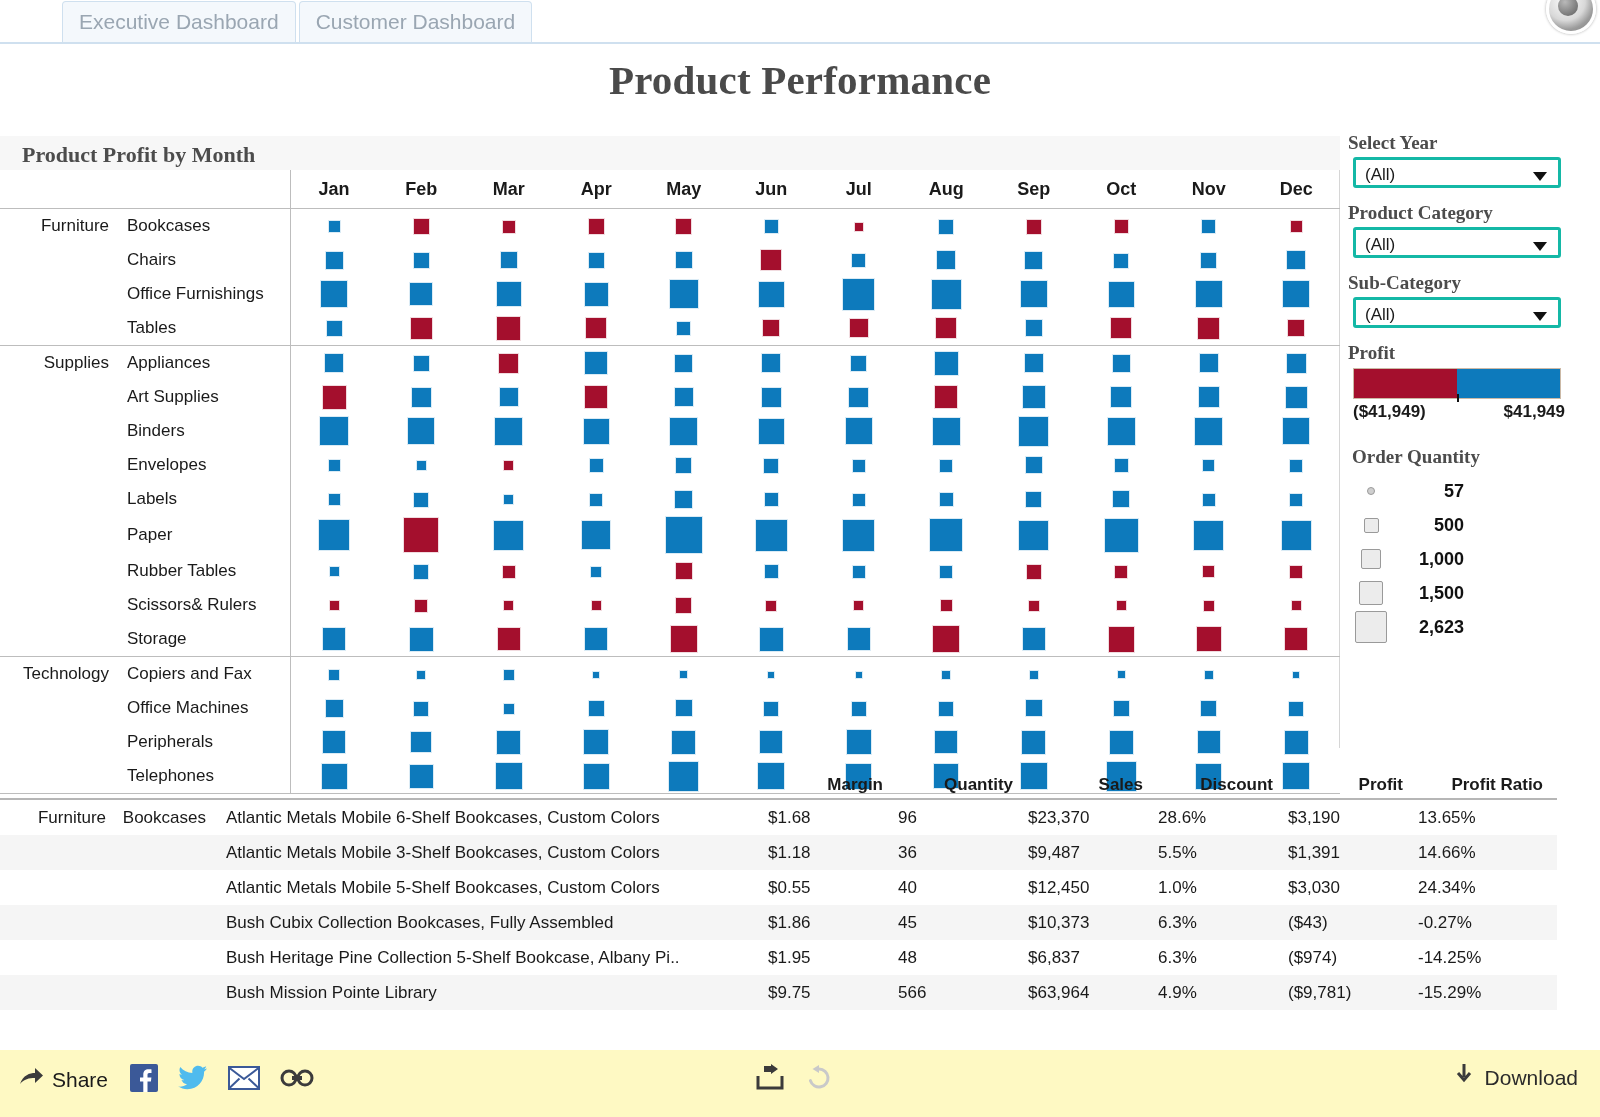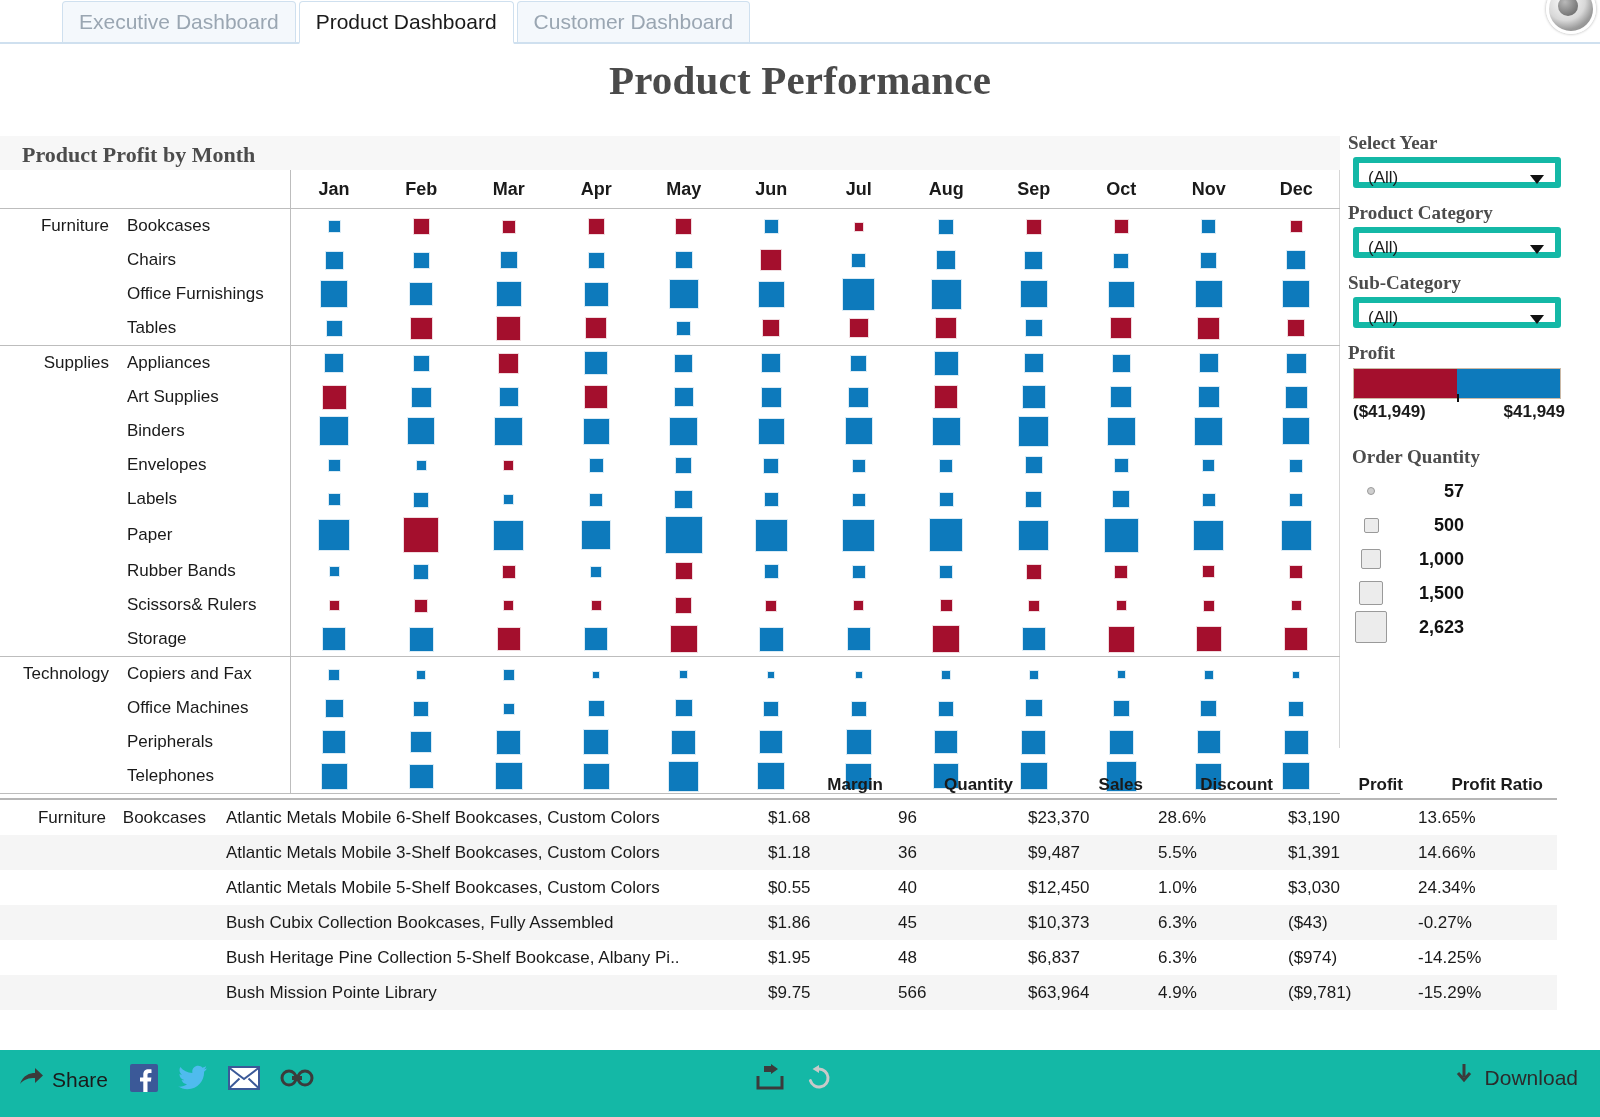--- a/index.html
+++ b/index.html
@@ -165,21 +165,21 @@
   .ctl-label {
     font-family: "Liberation Serif", serif;
     font-weight: bold;
     font-size: 19px;
     color: #4c4c4c;
     margin: 0 0 3px 0;
   }
   .ctl-select {
     width: 208px;
     height: 31px;
-    border: 6px solid #14b8a6;
+    border: 3px solid #14b8a6;
     border-radius: 3px;
     background: #ffffff;
     position: relative;
     margin: 0 0 14px 5px;
     box-sizing: border-box;
     cursor: pointer;
   }
   .ctl-select span.val {
     position: absolute;
     left: 9px; top: 5px;
@@ -292,39 +292,38 @@
   td.d-num  { text-align: left; padding-right: 14px; }
   tr.alt td { background: #f5f5f5; }
   .pos-v { color: #2a9bd8; }
   .neg-v { color: #a40f2d; }
 
   
   .footer {
     position: absolute;
     left: 0; top: 1050px;
     width: 1600px; height: 67px;
-    background: #14b8a6;
+    background: #fef9c3;
   }
   .share-group {
     position: absolute; left: 18px; top: 14px;
     display: flex; align-items: center;
   }
   .share-txt { font-size: 21px; color: #1a1a1a; margin-left: 8px; margin-right: 22px; }
   .ic { margin-right: 20px; cursor: pointer; display:inline-block; }
   .center-group { position: absolute; left: 755px; top: 14px; display: flex; align-items: center; }
   .download-group { position: absolute; right: 22px; top: 14px; display: flex; align-items: center; }
   .dl-txt { font-size: 21px; color: #2b2b2b; margin-left: 10px; }
 </style>
 </head>
 <body>
 
 <div class="tabbar">
   <div class="tabs">
     <div class="tab">Executive Dashboard</div>
-    <div class="tab active">Product Dashboard</div>
     <div class="tab">Customer Dashboard</div>
   </div>
   <div class="knob"></div>
 </div>
 
 <div class="page-title">Product Performance</div>
 
 <div class="matrix-panel">
   <div class="panel-title">Product Profit by Month</div>
   <div class="matrix-wrap">
@@ -519,21 +518,21 @@
             <td class="mark-cell"><span class="mark" style="width: 31px; height: 31px; background: rgb(13, 122, 188);"></span></td>
             <td class="mark-cell"><span class="mark" style="width: 31px; height: 31px; background: rgb(13, 122, 188);"></span></td>
             <td class="mark-cell"><span class="mark" style="width: 32px; height: 32px; background: rgb(13, 122, 188);"></span></td>
             <td class="mark-cell"><span class="mark" style="width: 29px; height: 29px; background: rgb(13, 122, 188);"></span></td>
             <td class="mark-cell"><span class="mark" style="width: 33px; height: 33px; background: rgb(13, 122, 188);"></span></td>
             <td class="mark-cell"><span class="mark" style="width: 29px; height: 29px; background: rgb(13, 122, 188);"></span></td>
             <td class="mark-cell"><span class="mark" style="width: 29px; height: 29px; background: rgb(13, 122, 188);"></span></td>
           </tr>
           <tr>
             <td class="cat-lbl"></td>
-            <td class="sub-lbl">Rubber Bands</td>
+            <td class="sub-lbl">Rubber Tables</td>
             <td class="mark-cell"><span class="mark" style="width: 9px; height: 9px; background: rgb(13, 122, 188);"></span></td>
             <td class="mark-cell"><span class="mark" style="width: 14px; height: 14px; background: rgb(13, 122, 188);"></span></td>
             <td class="mark-cell"><span class="mark" style="width: 12px; height: 12px; background: rgb(164, 15, 45);"></span></td>
             <td class="mark-cell"><span class="mark" style="width: 10px; height: 10px; background: rgb(13, 122, 188);"></span></td>
             <td class="mark-cell"><span class="mark" style="width: 16px; height: 16px; background: rgb(164, 15, 45);"></span></td>
             <td class="mark-cell"><span class="mark" style="width: 13px; height: 13px; background: rgb(13, 122, 188);"></span></td>
             <td class="mark-cell"><span class="mark" style="width: 12px; height: 12px; background: rgb(13, 122, 188);"></span></td>
             <td class="mark-cell"><span class="mark" style="width: 12px; height: 12px; background: rgb(13, 122, 188);"></span></td>
             <td class="mark-cell"><span class="mark" style="width: 14px; height: 14px; background: rgb(164, 15, 45);"></span></td>
             <td class="mark-cell"><span class="mark" style="width: 12px; height: 12px; background: rgb(164, 15, 45);"></span></td>

